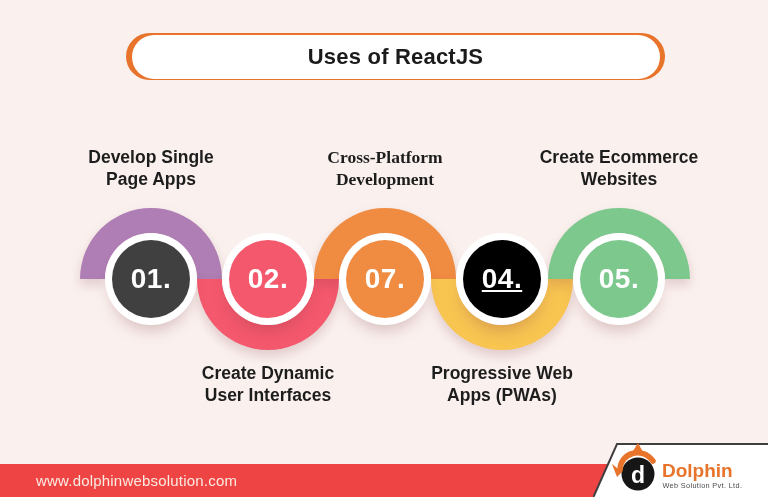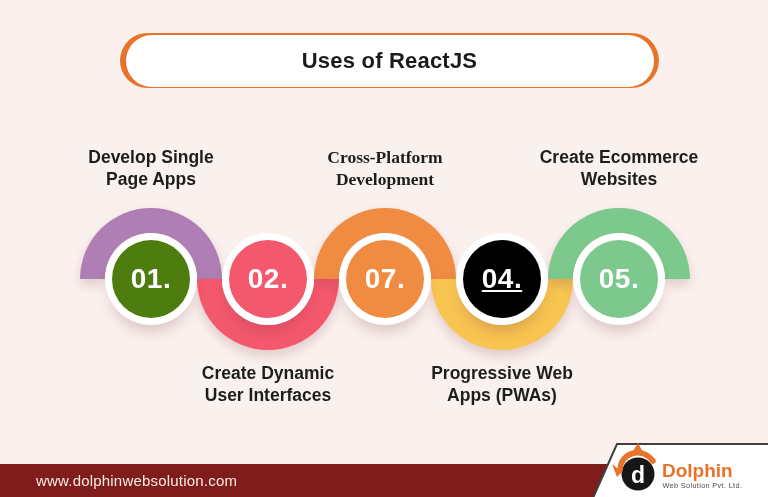--- a/index.html
+++ b/index.html
@@ -5,21 +5,21 @@
   * { margin:0; padding:0; box-sizing:border-box; }
   html,body { width:768px; height:497px; }
   .page {
     position:relative; width:768px; height:497px; overflow:hidden;
     background:#faf1ee;
     font-family:"Liberation Sans","DejaVu Sans",sans-serif;
   }
 
   
   .banner {
-    position:absolute; left:120px; top:33px; width:539px; height:55px;
+    position:absolute; left:126px; top:33px; width:539px; height:47px;
     background:#e8732a; border-radius:34px;
   }
   .banner-inner {
     position:absolute; top:1.5px; bottom:1.5px; left:5.5px; right:5.5px;
     background:#ffffff; border-radius:31px;
     display:flex; align-items:center; justify-content:center;
   }
   .banner-inner h1 {
     font-size:22px; font-weight:700; color:#1b1b1b; letter-spacing:.2px;
   }
@@ -99,37 +99,37 @@
 Websites</div>
   <div class="step-label l4">Progressive Web
 Apps (PWAs)</div>
 
   <div class="arc top a1" style="border-color: rgb(174, 126, 180);"></div>
   <div class="arc bottom a2" style="border-color: rgb(244, 88, 109);"></div>
   <div class="arc top a3" style="border-color: rgb(240, 139, 66);"></div>
   <div class="arc bottom a4" style="border-color: rgb(248, 197, 81);"></div>
   <div class="arc top a5" style="border-color: rgb(124, 200, 141);"></div>
 
-  <div class="num-circle n1" style="background-color: #4d7c0f;">
+  <div class="num-circle n1" style="background-color: #404040;">
     <span>01.</span>
   </div>
   <div class="num-circle n2" style="background-color: rgb(244, 88, 109);">
     <span>02.</span>
   </div>
   <div class="num-circle n3" style="background-color: rgb(240, 139, 66);">
     <span>07.</span>
   </div>
   <div class="num-circle n4" style="background-color: #000000; text-decoration: underline;">
     <span>04.</span>
   </div>
   <div class="num-circle n5" style="background-color: rgb(124, 200, 141);">
     <span>05.</span>
   </div>
 
-  <div class="footer-bar" style="background-color: #7f1d1d;">
+  <div class="footer-bar" style="background-color: #ef4444;">
     <span class="footer-url">www.dolphinwebsolution.com</span>
   </div>
 
   <div class="logo-panel">
     <svg width="175" height="54" viewBox="0 0 175 54">
       <path d="M 24 1 L 179 1 L 179 57 L 0 55 Z" fill="#ffffff" stroke="#3f3f3f" stroke-width="2"></path>
       <g>
         <circle cx="45" cy="31" r="16.5" fill="#161616"></circle>
         <text x="45" y="39.5" font-size="23" font-weight="bold" text-anchor="middle" fill="#ffffff">d</text>
         <path d="M 27 27 C 27 10, 49 3, 60 18" fill="none" stroke="#e8732a" stroke-width="5.5" stroke-linecap="round"></path>

